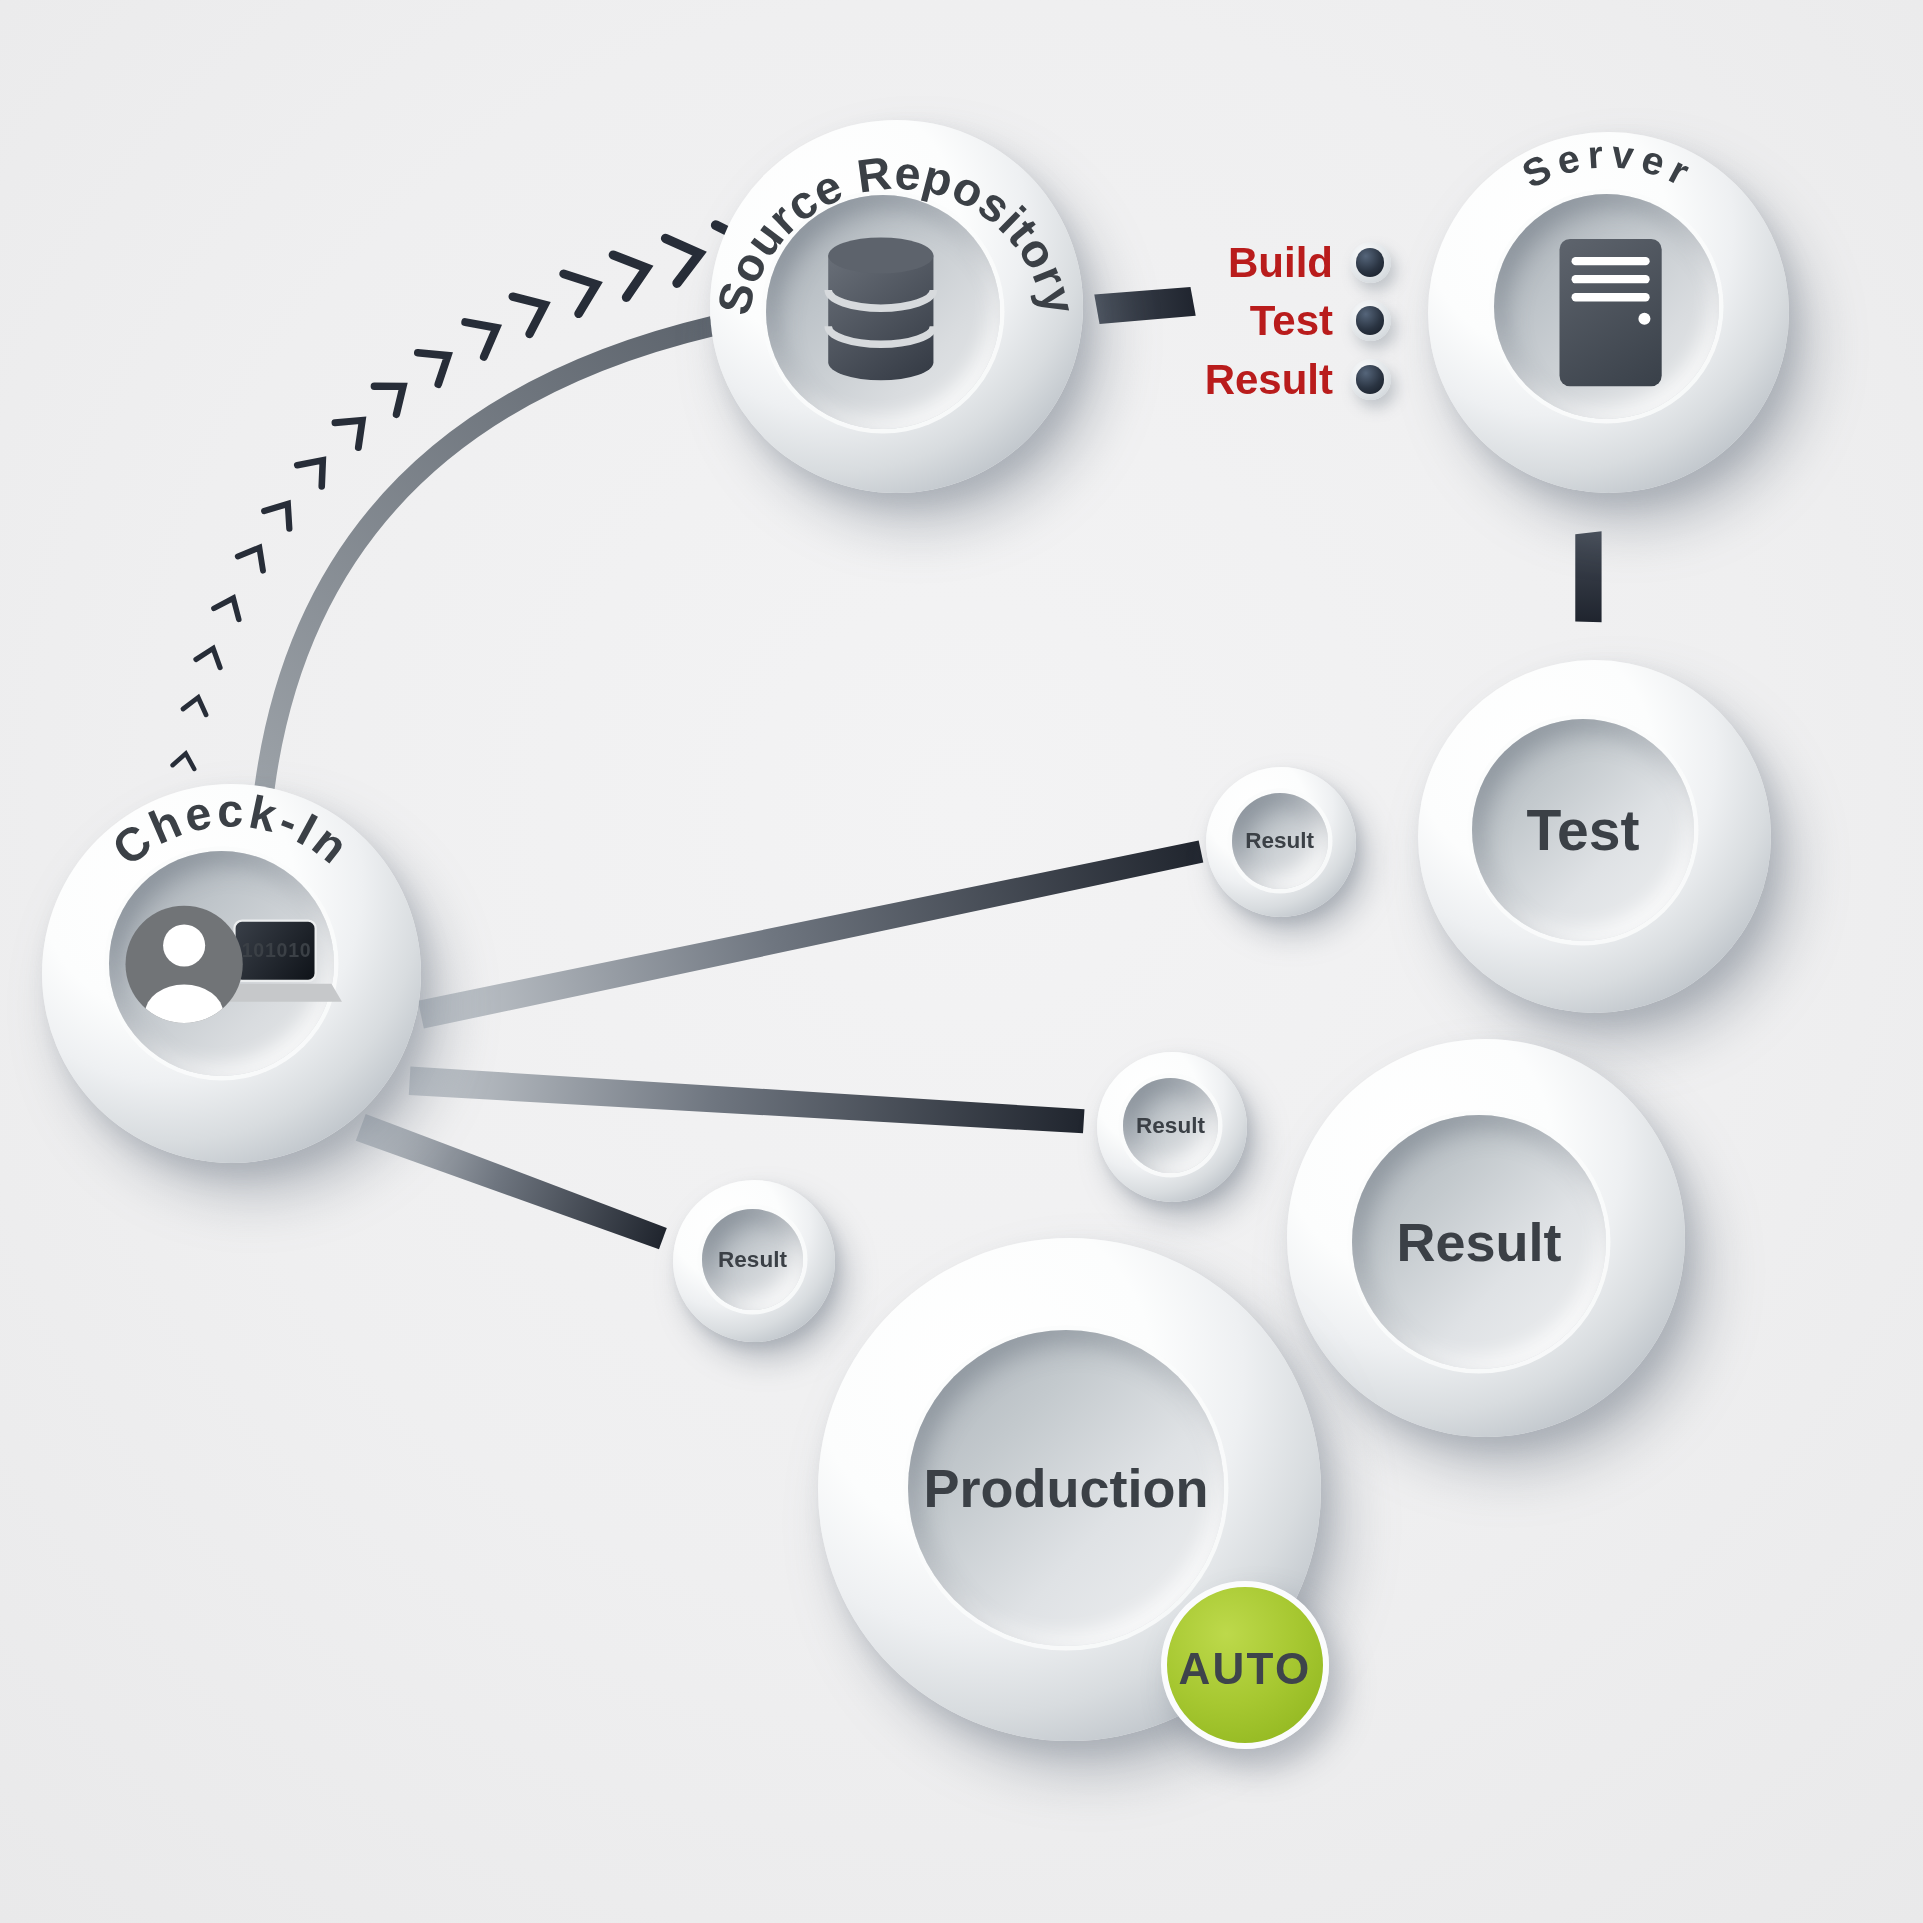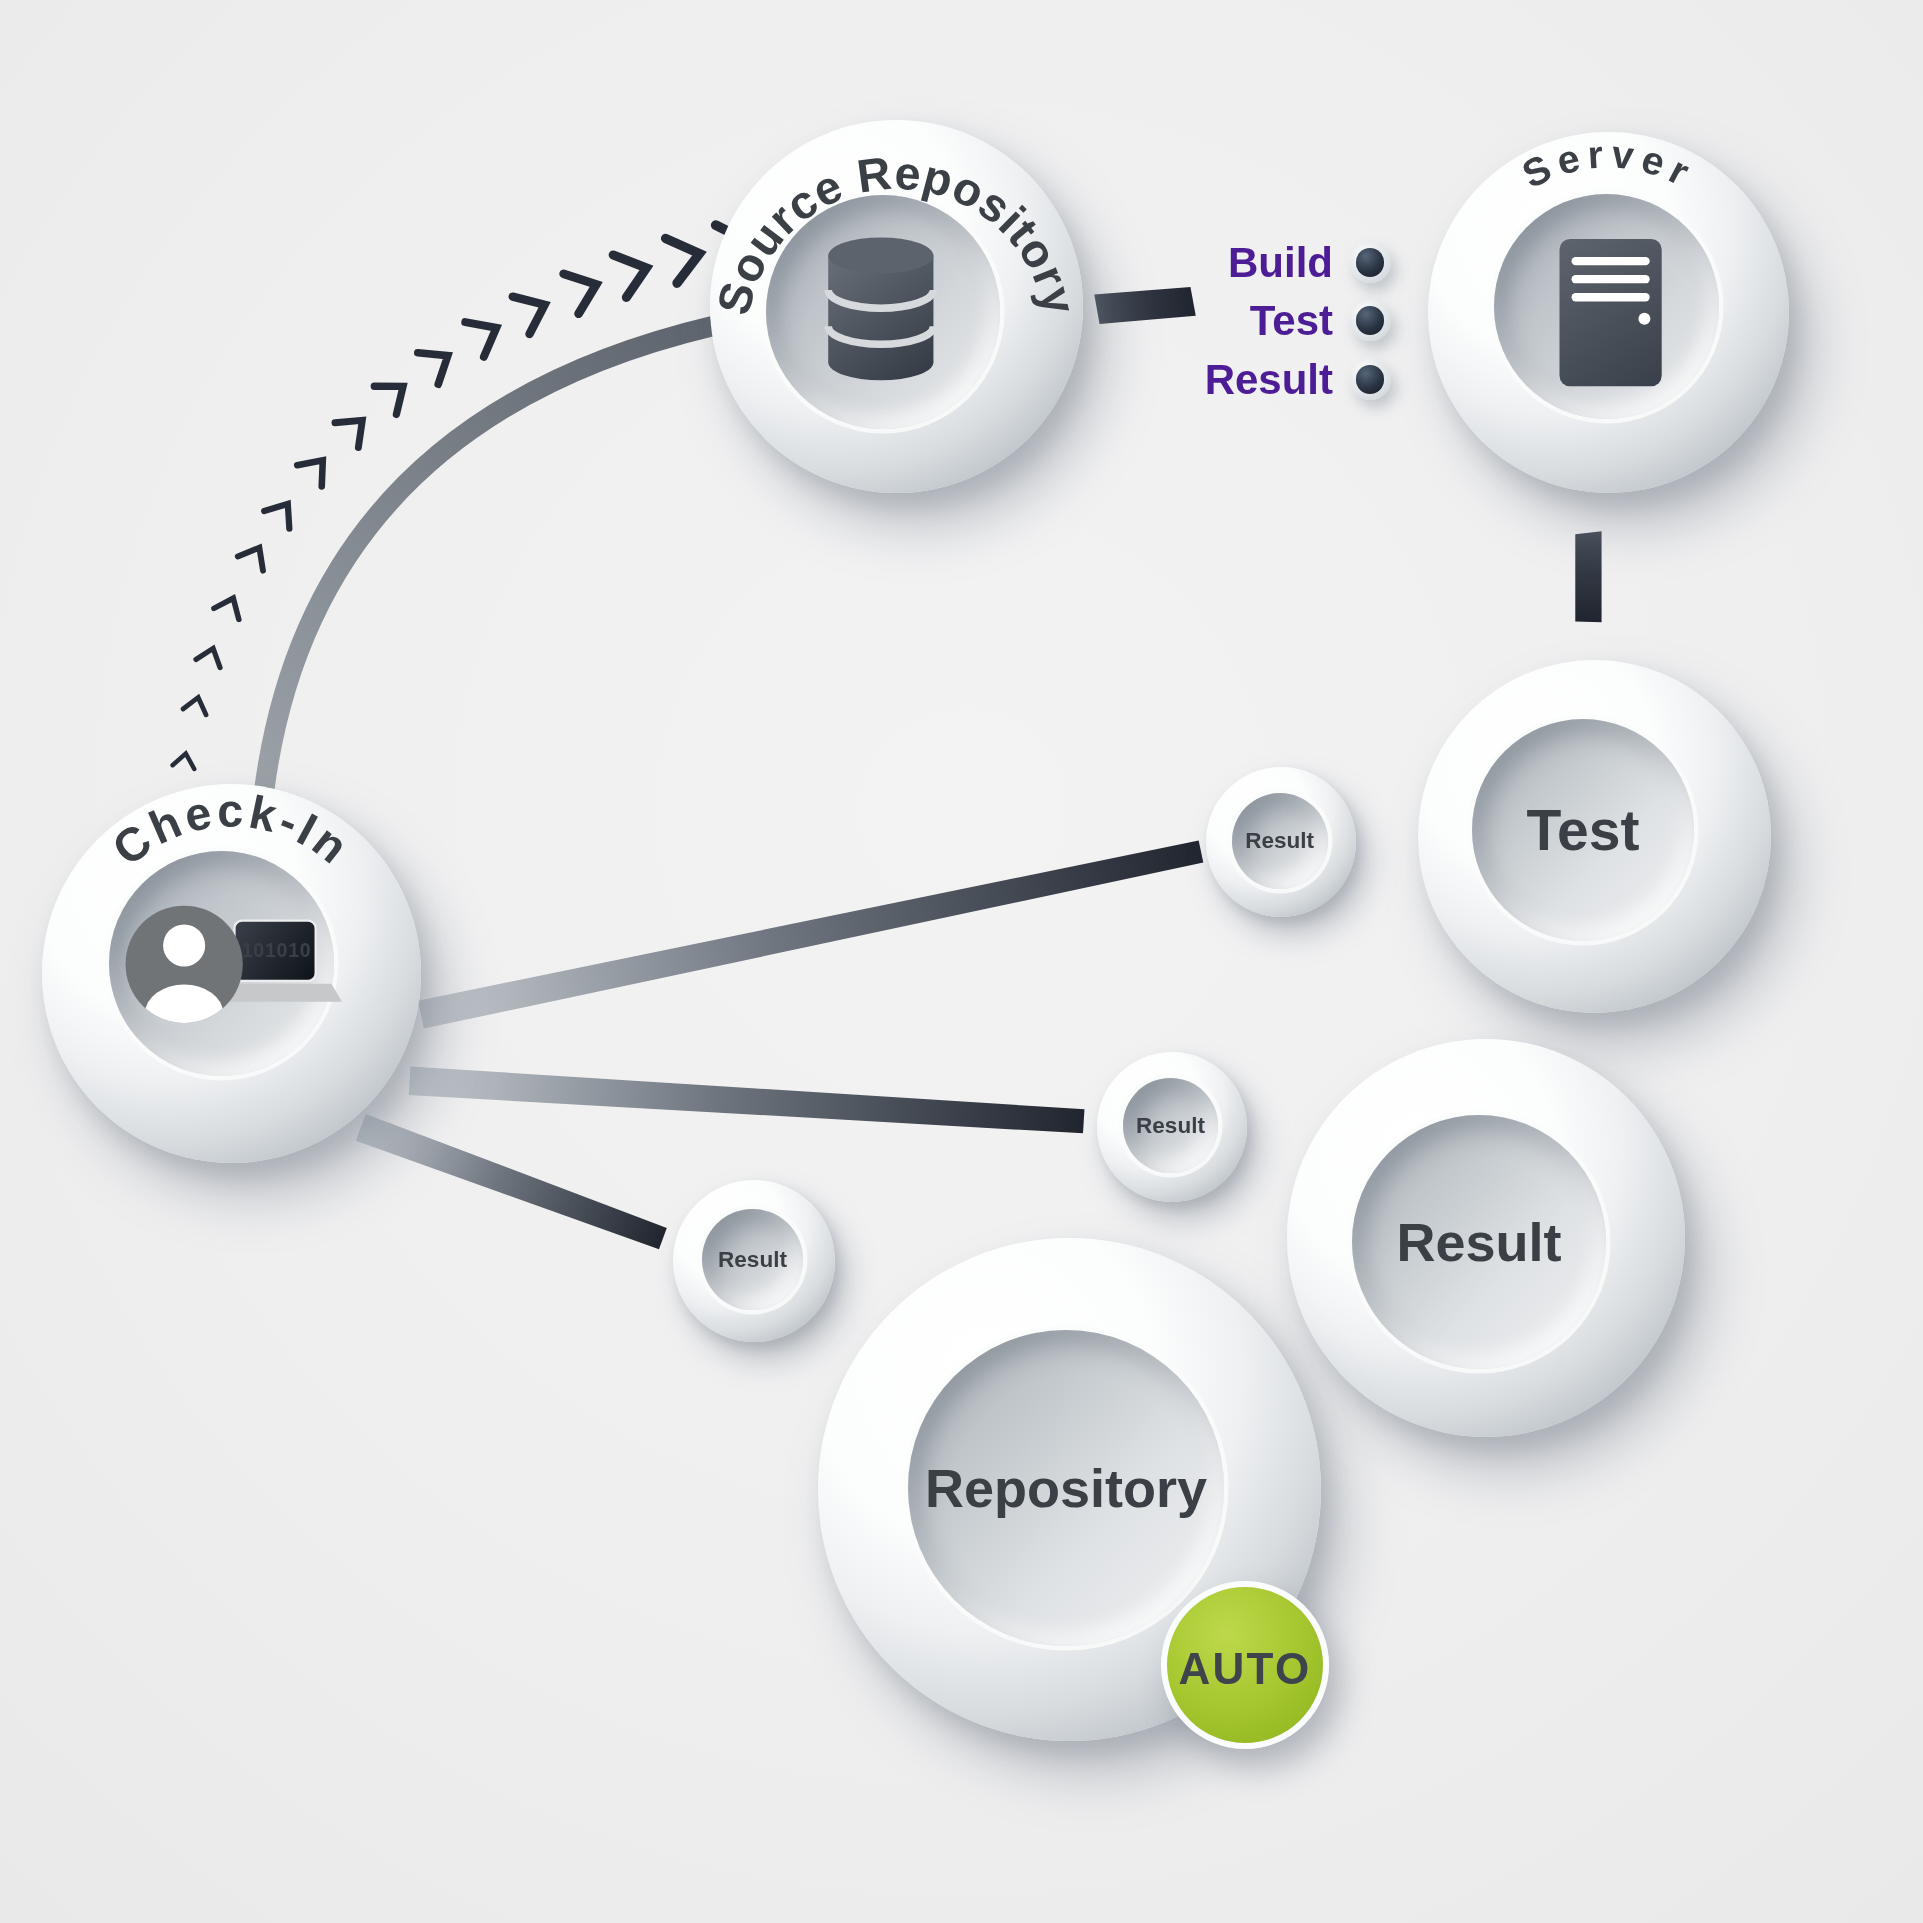--- a/index.html
+++ b/index.html
@@ -27,21 +27,21 @@
     position:absolute;inset:0;display:flex;align-items:center;justify-content:center;
     font-weight:bold;color:#3b4046;
   }
   .label-xl{font-size:57px;}
   .label-lg{font-size:54px;}
   .label-sm{font-size:22.5px;}
   .output-row{
     position:absolute;display:flex;align-items:center;z-index:3;height:45px;
   }
   .output-label{
-    width:225px;text-align:right;font-weight:bold;font-size:42px;color:#4c1d95;line-height:45px;
+    width:225px;text-align:right;font-weight:bold;font-size:42px;color:#b91c1c;line-height:45px;
   }
   .led{
     width:41px;height:41px;border-radius:50%;margin-left:16.5px;
     background:radial-gradient(circle at 35% 30%, #fafbfc, #e2e6e9 55%, #c8ced3 100%);
     box-shadow:5.3px 8.3px 13.5px rgba(110,120,132,.35);
     display:flex;align-items:center;justify-content:center;
   }
   .led-core{
     width:28.6px;height:28.6px;border-radius:50%;
     background:radial-gradient(circle at 35% 28%, #55657a 0%, #2a3442 55%, #141a24 100%);
@@ -159,21 +159,21 @@
 </div>
 
 <div class="sphere small" style="left:673px;top:1180px;width:162px;height:162px;">
   <div class="sphere-inner darker" style="left:29px;top:29px;width:101px;height:101px;">
     <div class="circle-label label-sm">Result</div>
   </div>
 </div>
 
 <div class="sphere" style="left:818px;top:1238px;width:503px;height:503px;z-index:4;">
   <div class="sphere-inner" style="left:90px;top:92px;width:316px;height:316px;">
-    <div class="circle-label label-lg">Repository</div>
+    <div class="circle-label label-lg">Production</div>
   </div>
 </div>
 
 <div id="auto-badge">
   <span class="badge-text">AUTO</span>
 </div>
 
 <div class="output-row" style="left:1108px;top:240px;">
   <span class="output-label">Build</span>
   <span class="led">

